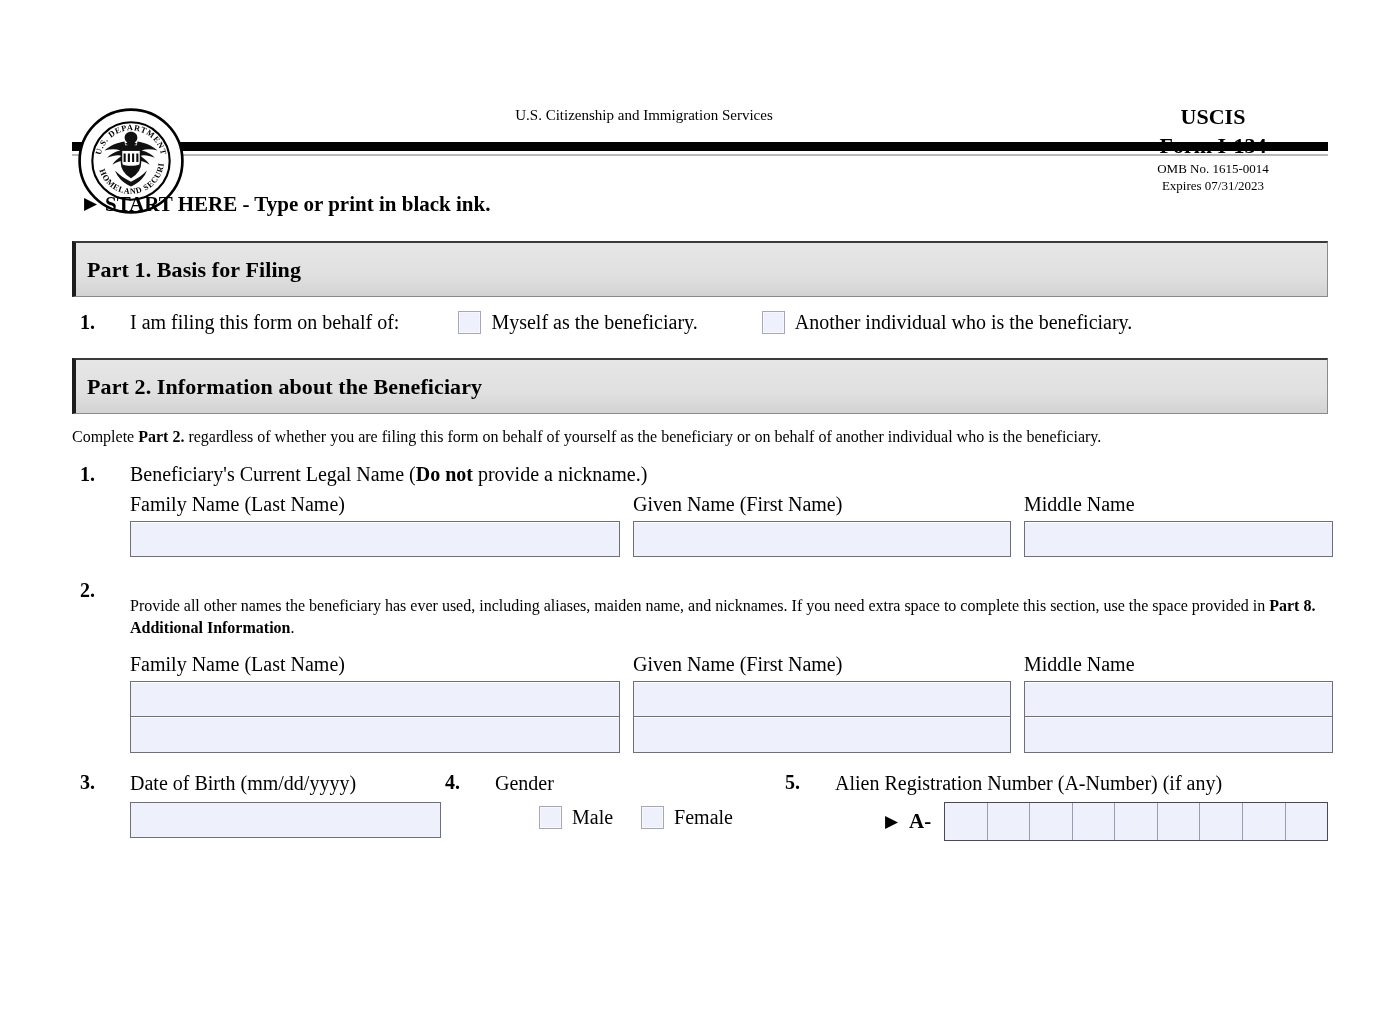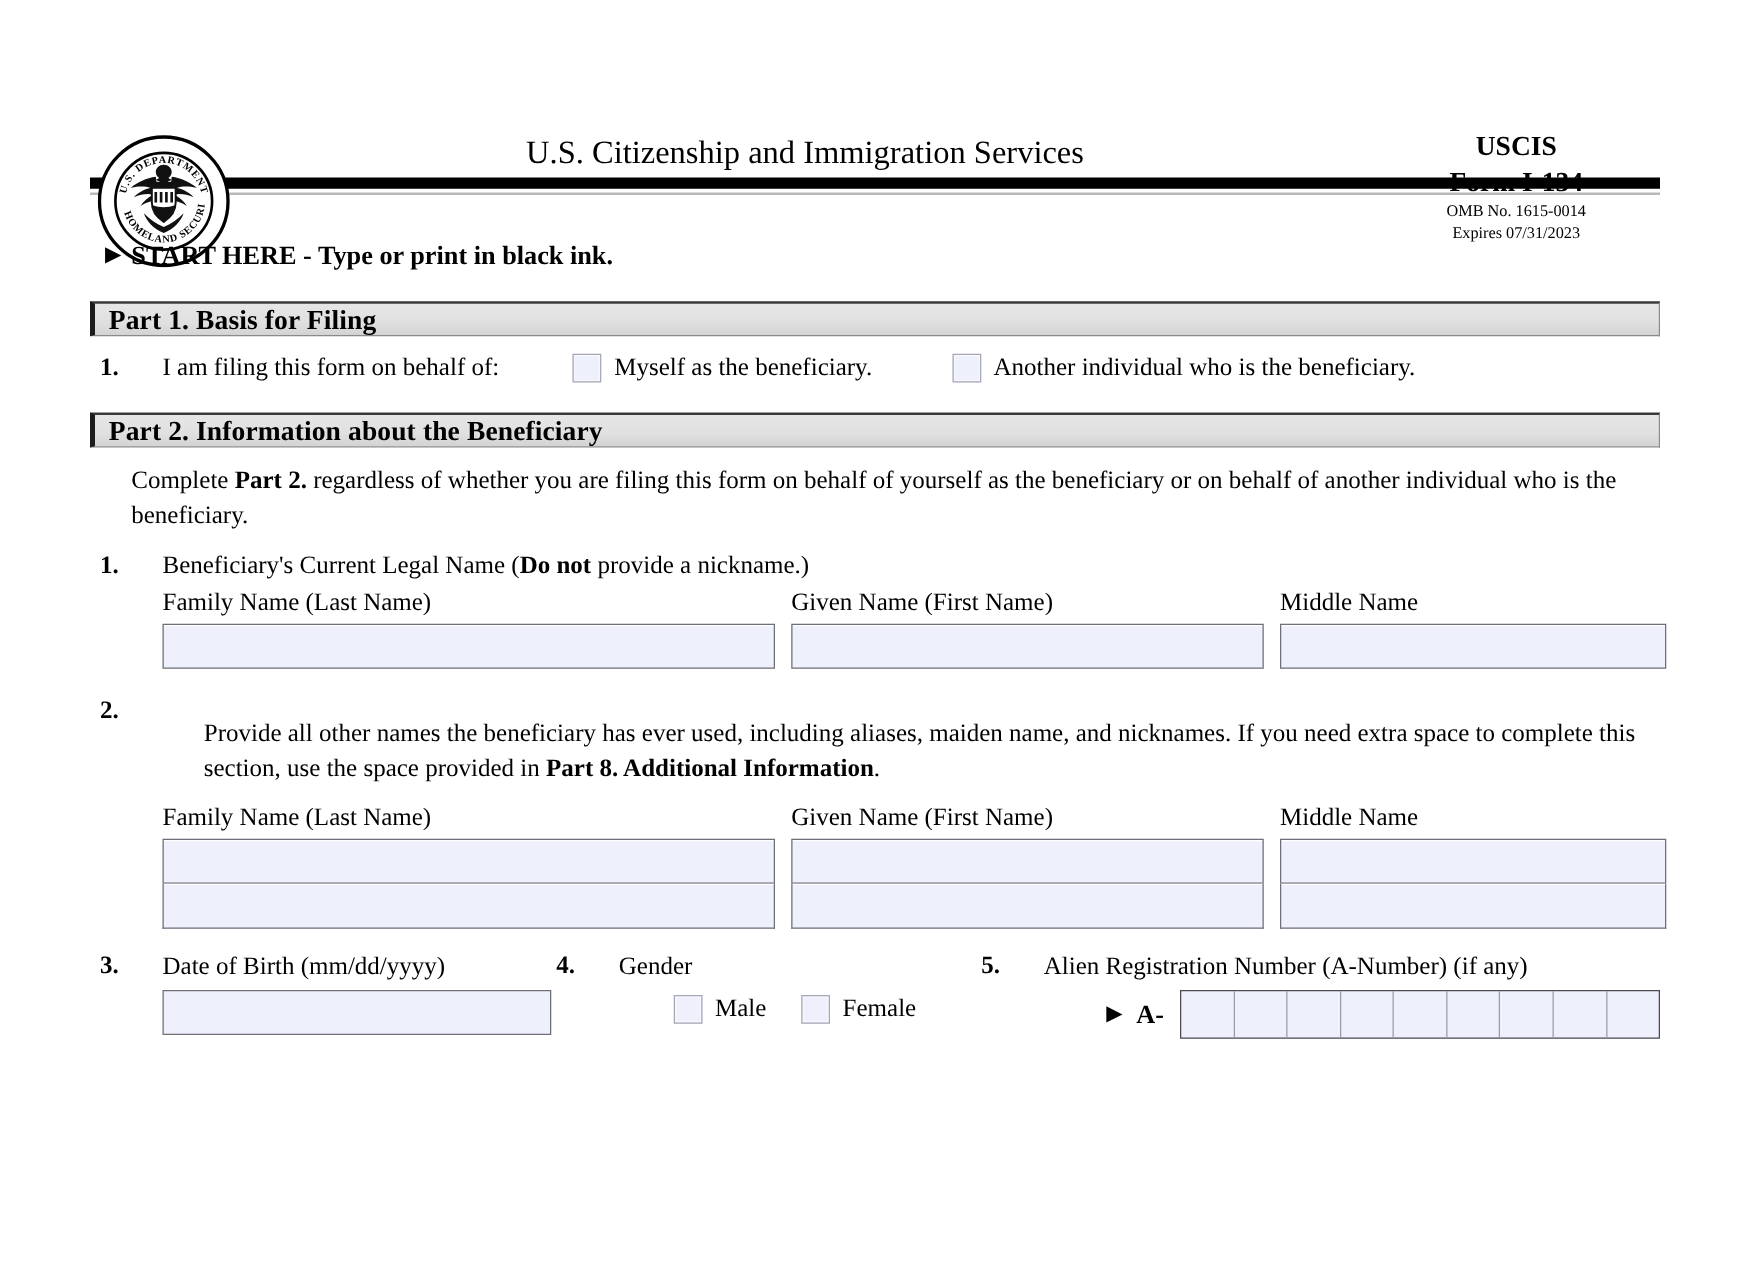--- a/index.html
+++ b/index.html
@@ -13,49 +13,49 @@
   }
   .page { position: relative; width: 1400px; height: 1024px; padding: 0 72px; }
 
   
   .header { display: flex; align-items: flex-start; padding-top: 96px; height: 130px; }
   .seal-wrap { width: 118px; flex: 0 0 118px; display: flex; justify-content: center; padding-top: 12px;}
   .seal { width: 106px; height: 106px; display: block; }
   .title-block { flex: 1 1 auto; text-align: center; padding-top: 8px; }
   .form-title { font-size: 30px; font-weight: bold; letter-spacing: .2px; line-height: 1.15; }
   .agency { font-size: 23px; font-weight: bold; margin-top: 18px; line-height: 1.2; }
-  .subagency { font-size: 26px; margin-top: 2px; line-height: 1.2; }
+  .subagency { font-size: 15px; margin-top: 2px; line-height: 1.2; }
   .meta-block { width: 230px; flex: 0 0 230px; text-align: center; padding-top: 6px; }
   .meta-strong { font-size: 22px; font-weight: bold; line-height: 1.32; }
   .meta-line { font-size: 13px; line-height: 1.33; }
 
   .rule-thick { height: 9px; background: #000; margin-top: 12px; }
   .rule-thin { height: 2px; background: #b9b9b9; margin-top: 3px; }
 
   
   .start-here { font-size: 21px; font-weight: bold; margin-top: 36px; padding-left: 12px; }
   .start-here .tri { font-size: 17px; margin-right: 8px; position: relative; top: -2px; }
 
   
   .part-bar {
-    margin-top: 24px; height: 28px;
+    margin-top: 24px; height: 56px;
     background: linear-gradient(to bottom, #e6e6e6 0%, #e0e0e0 60%, #d3d3d3 100%);
     border: 1px solid #8a8a8a;
     border-left: 4px solid #1c1c1c;
     border-top: 2px solid #3a3a3a;
     display: flex; align-items: center;
     padding-left: 11px;
   }
   .part-bar .part-label { font-size: 22px; font-weight: bold; letter-spacing: .1px; }
 
   
   .item { display: flex; margin-top: 14px; }
   .item-num { width: 58px; flex: 0 0 58px; font-size: 20px; font-weight: bold; padding-left: 8px; }
   .item-body { flex: 1 1 auto; font-size: 20px; }
-  .para { font-size: 20px; line-height: 1.42; margin-left: 33px; }
+  .para { font-size: 16px; line-height: 1.42; }
   .mt12 { margin-top: 12px; }
 
   .inline-row { display: flex; align-items: center; }
   .cb {
     width: 23px; height: 23px; flex: 0 0 23px;
     background: #eef0fb;
     border: 1px solid #a7a7b5;
     box-shadow: inset 0 0 0 1px #f7f8ff;
     display: inline-block;
   }

